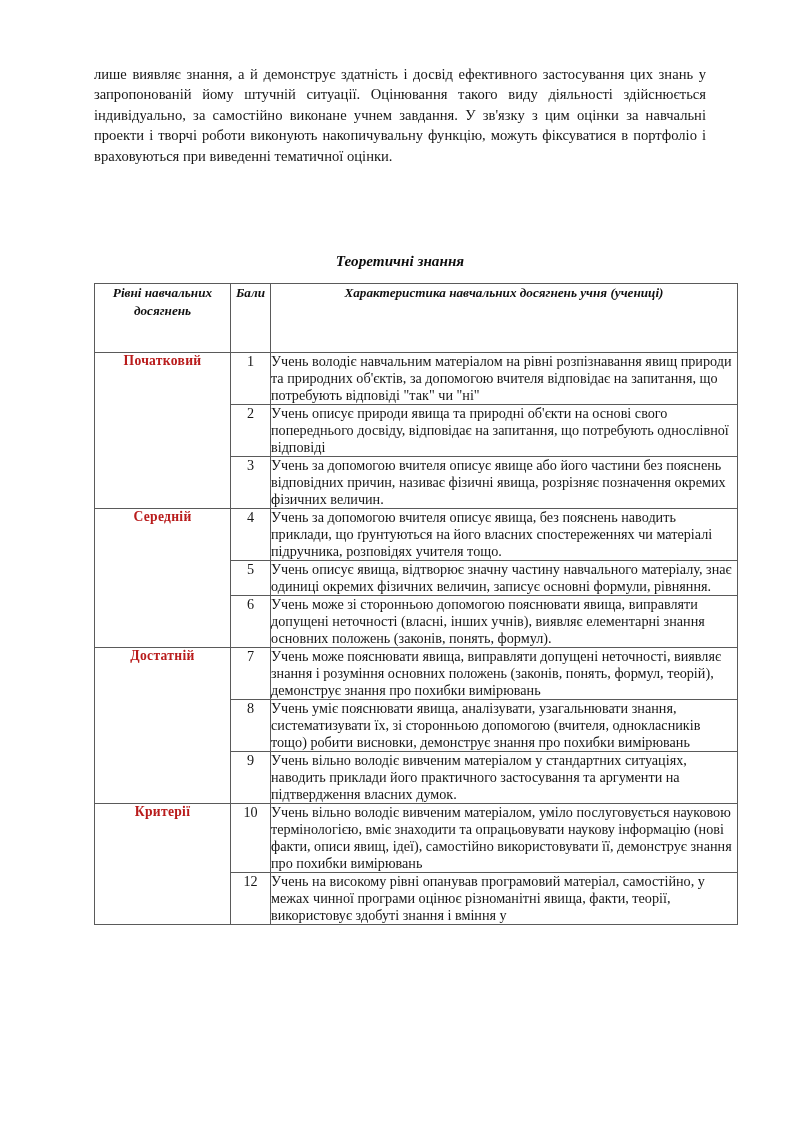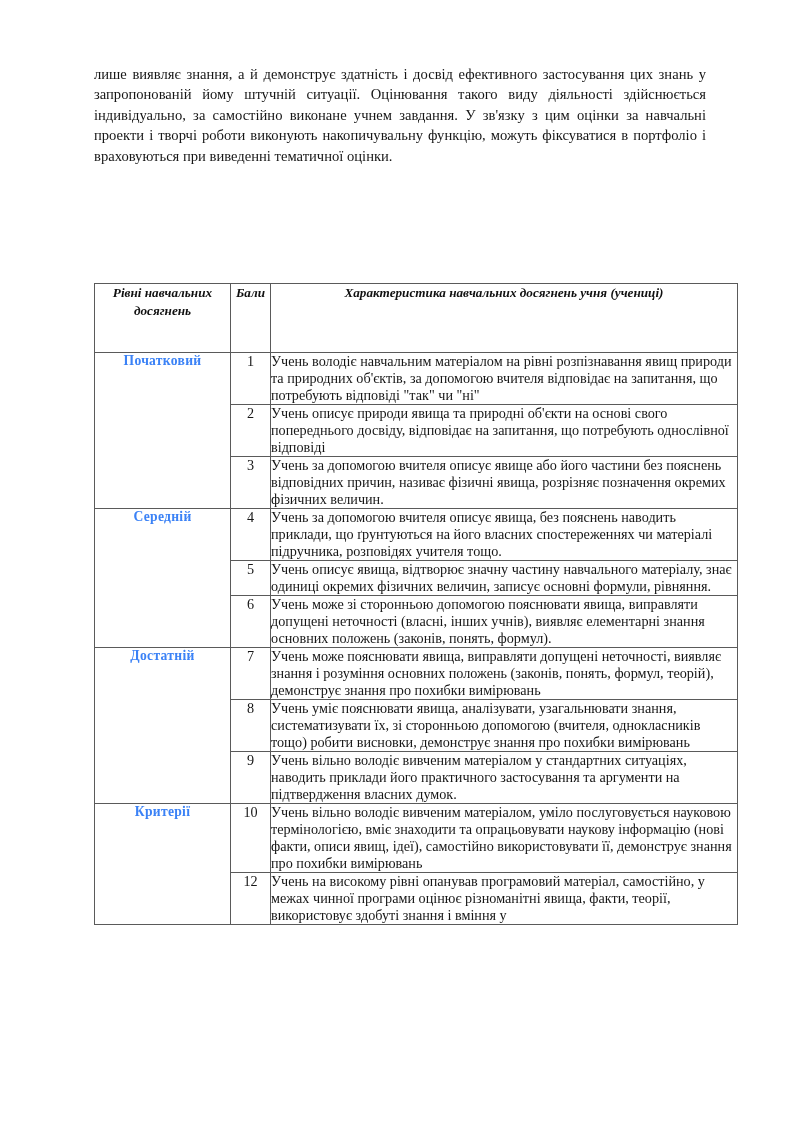--- a/index.html
+++ b/index.html
@@ -97,21 +97,21 @@
   }
   th.head-level { padding: 0 6px; }
   th.head-score { padding: 0 2px; }
   th.head-desc  { padding: 0 6px; }
 
   td.level-cell {
     text-align: center;
     vertical-align: middle;
     font-size: 13.6px;
     font-weight: bold;
-    color: #3b82f6;
+    color: #b91c1c;
     letter-spacing: 0.3px;
   }
   td.score-cell {
     text-align: center;
     font-size: 14.2px;
     padding-top: 4px;
     color: #161616;
   }
   td.desc-cell {
     font-size: 14.2px;
@@ -127,20 +127,21 @@
 </head>
 <body>
 
 <div class="page">
 
   <p class="intro-paragraph">лише виявляє знання, а й демонструє здатність і досвід ефективного застосування цих знань у запропонованій йому штучній ситуації. Оцінювання такого виду діяльності здійснюється індивідуально, за самостійно виконане учнем завдання. У зв'язку з цим оцінки за навчальні проекти і творчі роботи виконують накопичувальну функцію, можуть фіксуватися в портфоліо і враховуються при виведенні тематичної оцінки.</p>
 
   <div class="title-block">
   </div>
 
+  <div class="section-title">Теоретичні знання</div>
 
   <table class="criteria">
     <colgroup>
       <col class="c-level">
       <col class="c-score">
       <col class="c-desc">
     </colgroup>
     <thead>
       <tr>
         <th class="head-level">Рівні навчальних досягнень</th>

